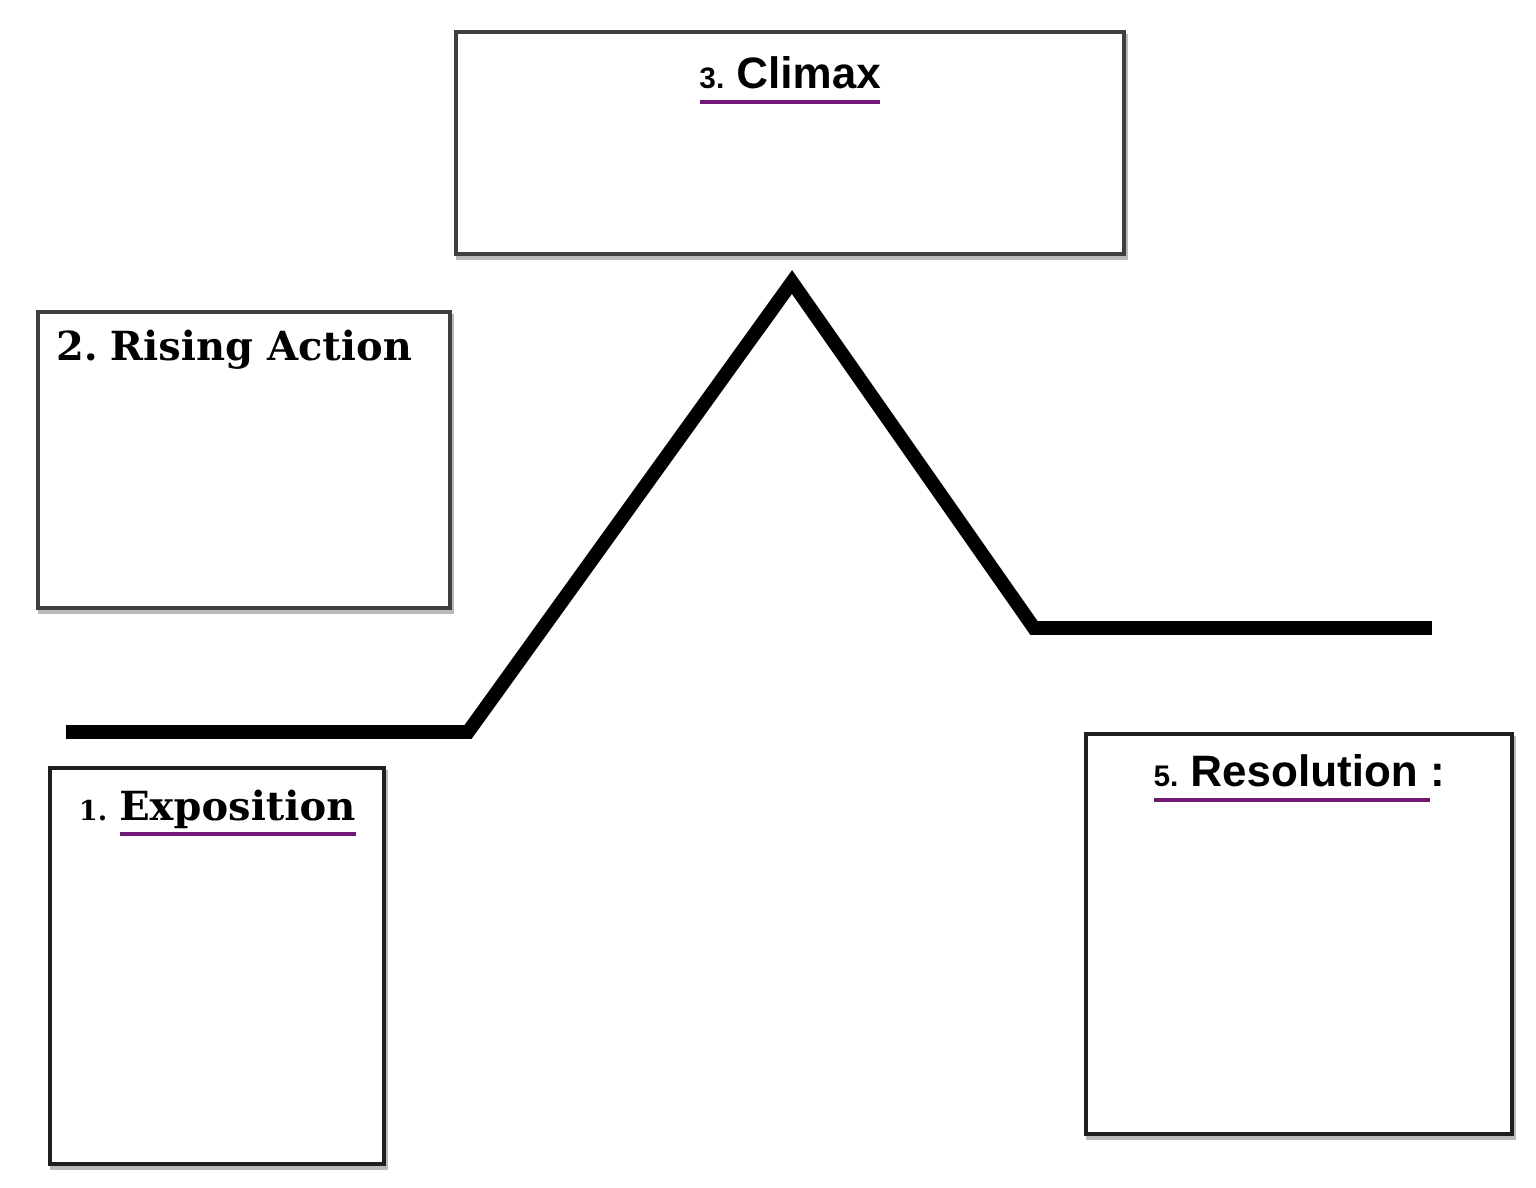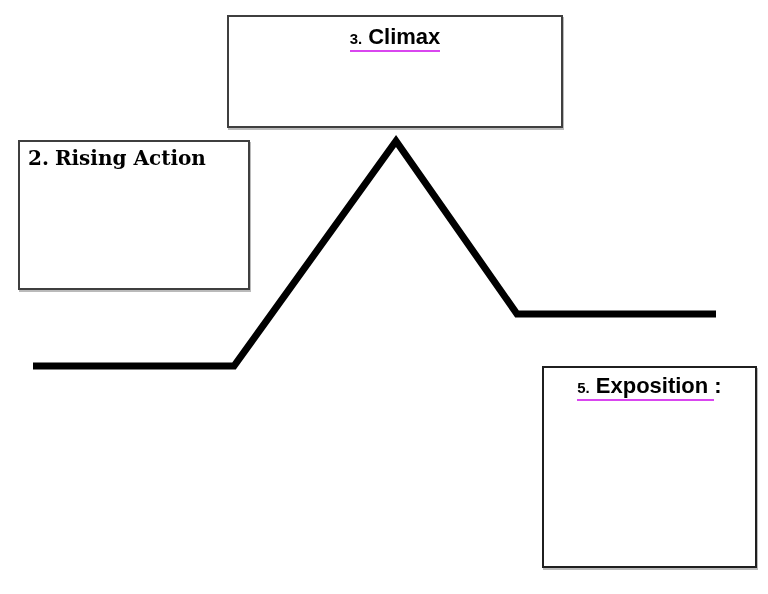--- a/index.html
+++ b/index.html
@@ -26,26 +26,26 @@
     position: absolute;
     left: 0;
     right: 0;
     white-space: nowrap;
     color: #000;
   }
   .align-left   { text-align: left; padding-left: 8px; }
   .align-center { text-align: center; }
   .sans  { font-family: "Liberation Sans", sans-serif; font-weight: bold; }
   .serif { font-family: "DejaVu Serif", serif; font-weight: bold; }
-  .ul { border-bottom: 2px solid #d946ef; padding-bottom: 1px; }
+  .ul { border-bottom: 2px solid #701a75; padding-bottom: 1px; }
   .num-small { font-size: 0.68em; }
   .gap { display: inline-block; width: 6px; }
   
   .box-climax     { left: 227px; top: 15px;  width: 336px; height: 113px; }
-  .box-rising     { left: 18px;  top: 140px; width: 232px; height: 150px; padding-left: 40px; }
+  .box-rising     { left: 18px;  top: 155px; width: 208px; height: 150px; padding-left: 40px; }
   .box-falling    { left: 518px; top: 143px; width: 237px; height: 152px; }
   .box-exposition { left: 24px;  top: 383px; width: 169px; height: 200px; }
   .box-resolution { left: 542px; top: 366px; width: 215px; height: 202px; }
   
   .label-climax     { top: 7px;  font-size: 22px; }
   .label-rising     { top: 4px;  font-size: 20px; }
   .label-falling    { top: 4px;  font-size: 19px; }
   .label-exposition { top: 6px;  font-size: 20px; }
   .label-resolution { top: 5px;  font-size: 22px; }
   
@@ -78,25 +78,30 @@
     </div>
   </div>
 
   <div class="box box-rising">
     <div class="box-label align-left serif label-rising">
       <span>2.</span><span class="gap"></span><span>Rising Action</span>
     </div>
   </div>
 
 
+  <div class="box dark-border box-exposition">
+    <div class="box-label align-center serif label-exposition">
+      <span class="num-small">1.</span><span class="gap"></span><span class="ul">Exposition</span>
+    </div>
+  </div>
 
   <div class="box dark-border box-resolution">
     <div class="box-label align-center sans label-resolution">
       <span class="ul">
-        <span class="num-small">5.</span><span class="gap"></span><span>Exposition</span>
+        <span class="num-small">5.</span><span class="gap"></span><span>Resolution</span>
       </span><span>:</span>
     </div>
   </div>
 
   <svg class="plot-line-svg" viewBox="0 0 768 594">
     <polyline points="33,366 234,366 396,141 517,314 716,314"></polyline>
   </svg>
 
 </div>
 

